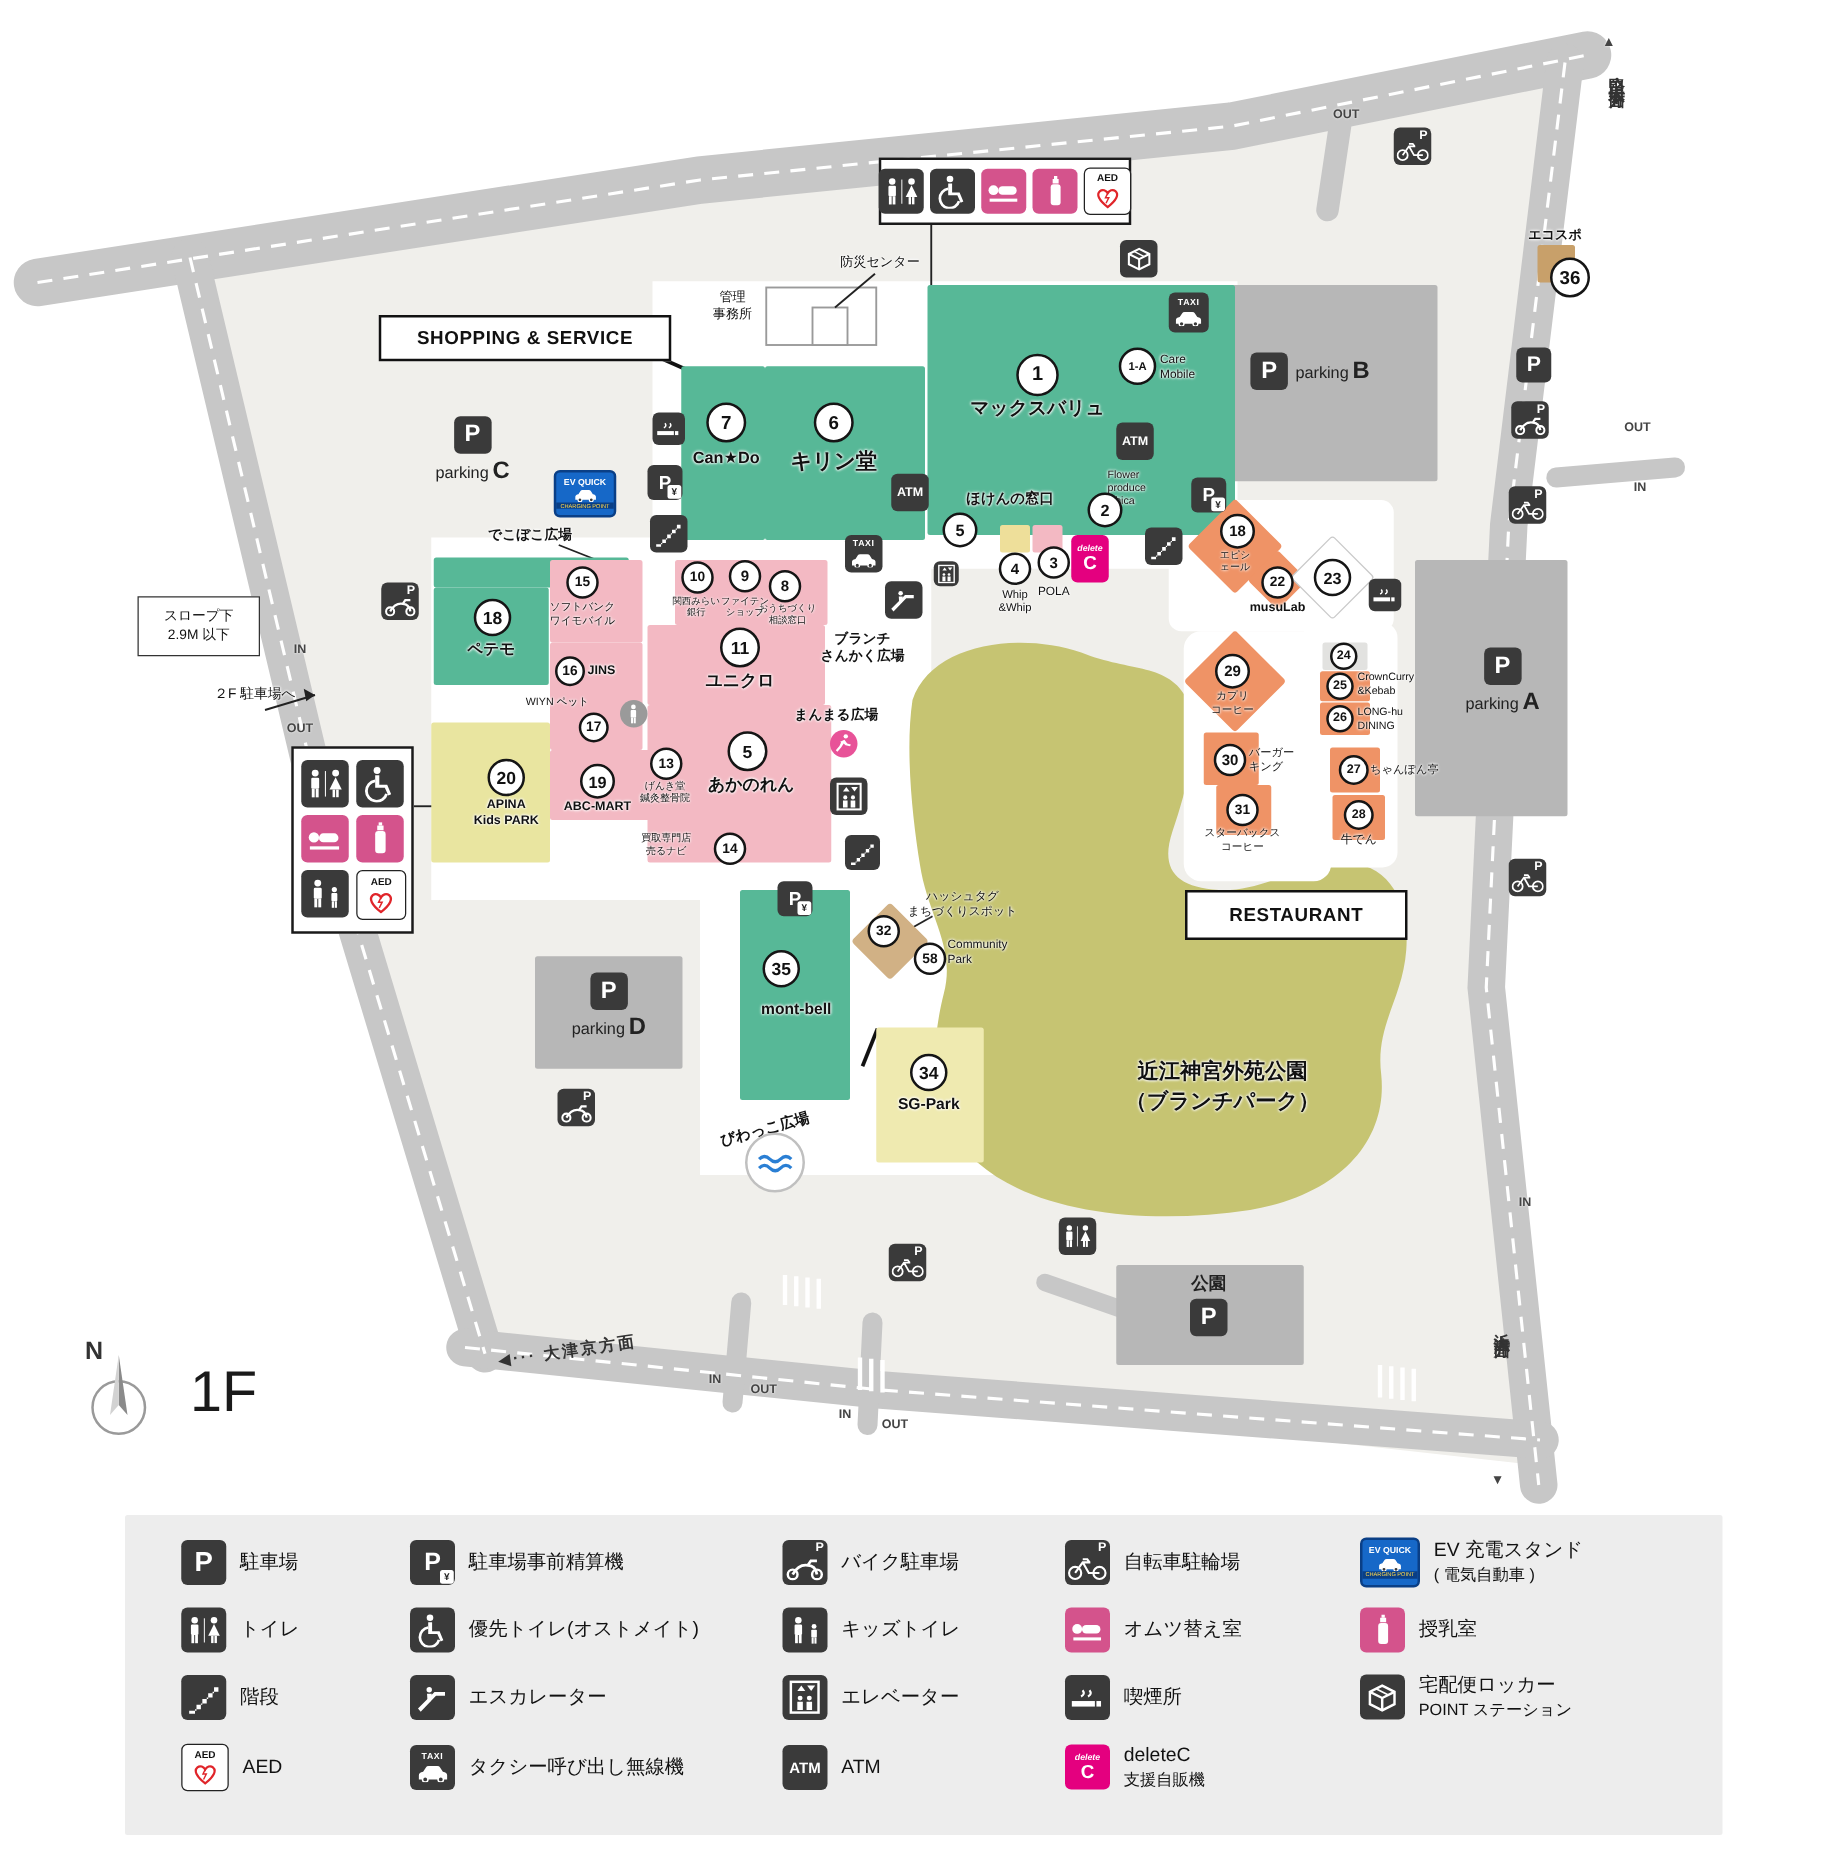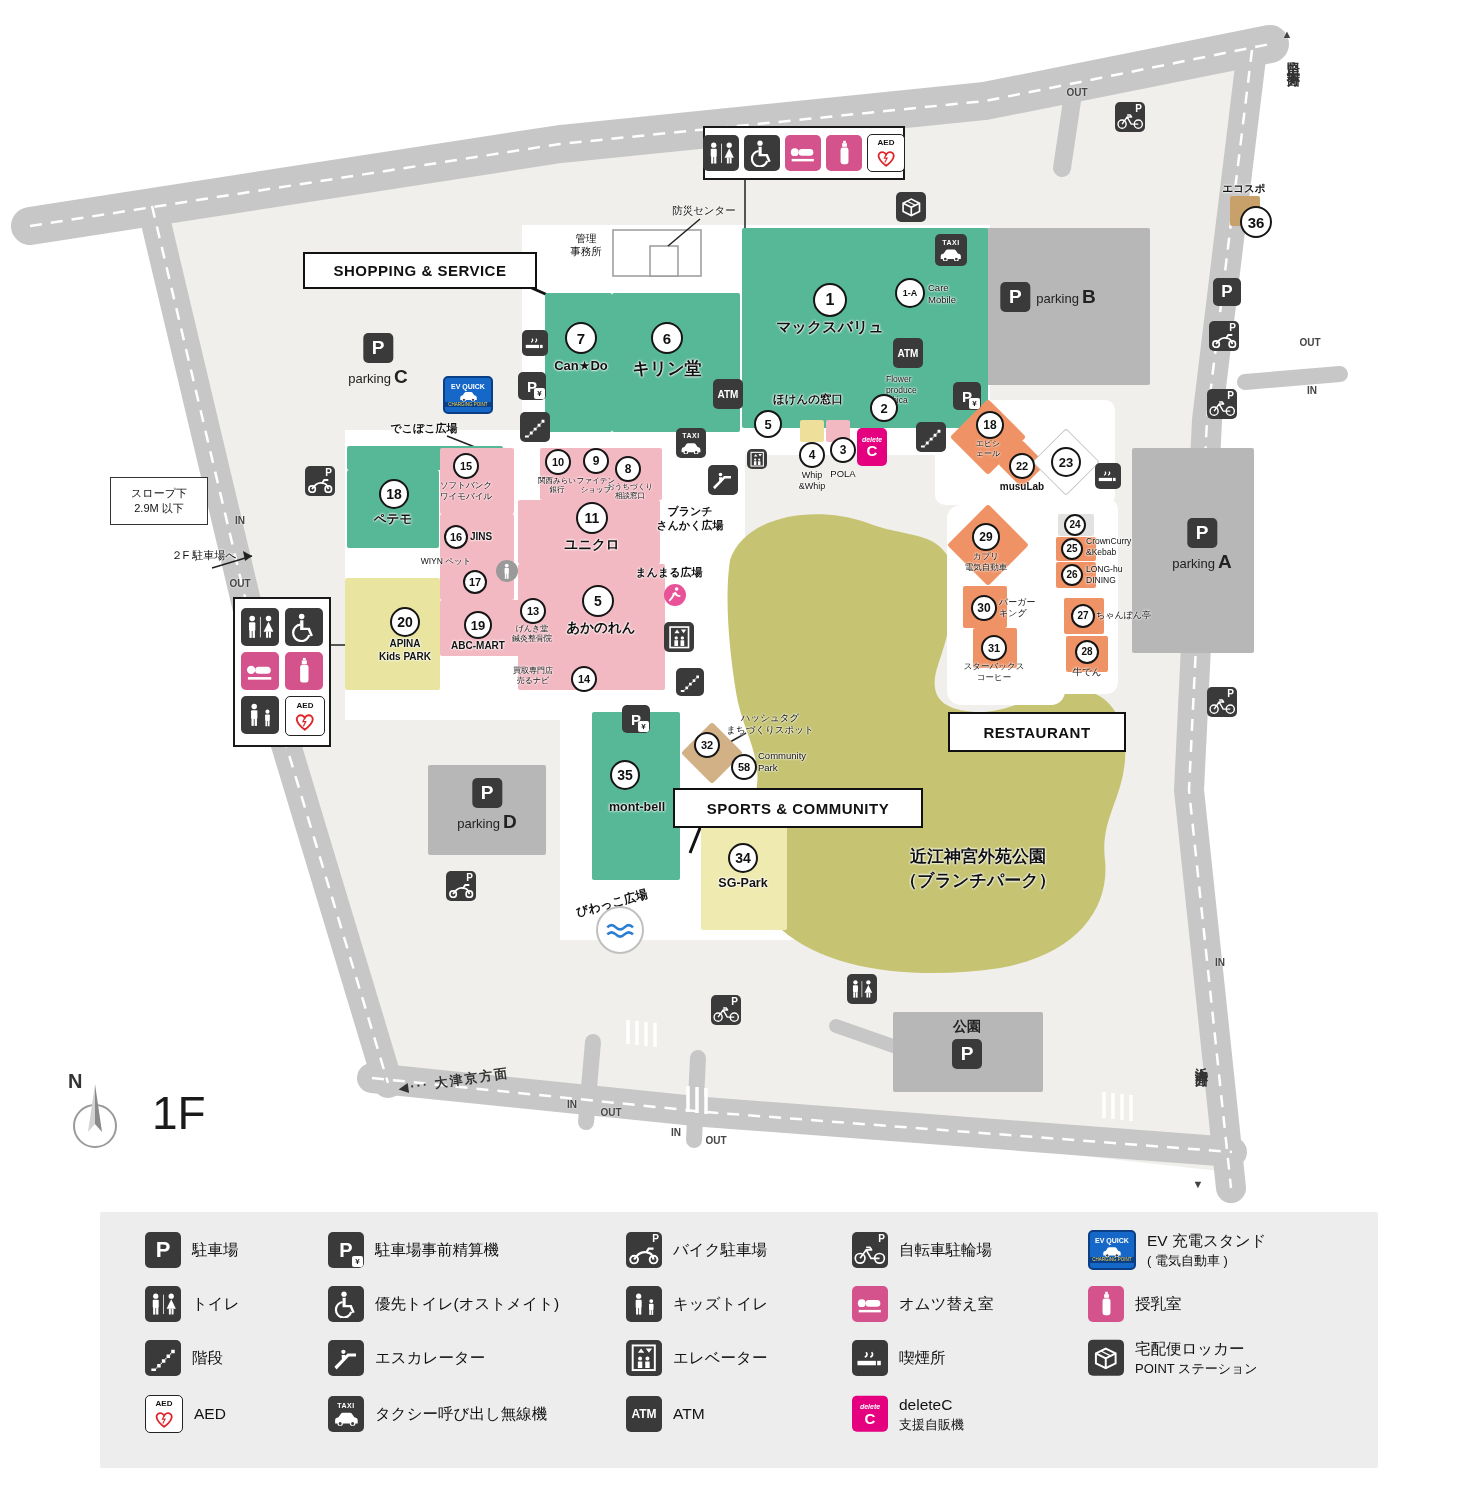--- a/index.html
+++ b/index.html
@@ -295,21 +295,20 @@
   <div class="bld or" style="left:1056px;top:562px;width:40px;height:26px"></div>
   <div class="bld or" style="left:1064px;top:598px;width:40px;height:36px"></div>
   <div class="bld or" style="left:1066px;top:636px;width:42px;height:36px"></div>
   <div class="dia tan" style="left:712px;top:753px;width:44px;height:44px"></div>
   <div class="bld" style="left:800px;top:420px;width:24px;height:22px;background:#eedf9a"></div>
   <div class="bld" style="left:826px;top:420px;width:24px;height:22px;background:#f3b9c3"></div>
   <div class="bld" style="left:1230px;top:196px;width:30px;height:30px;background:#c8a06a"></div>
 
   <div class="secbox" style="left:303px;top:252px;width:230px;height:33px">SHOPPING &amp; SERVICE</div>
   <div class="secbox" style="left:948px;top:712px;width:174px;height:36px">RESTAURANT</div>
-  <div class="secbox" style="left:673px;top:788px;width:246px;height:36px">SPORTS &amp; COMMUNITY</div>
 
   <div class="num" style="left:830px;top:300px;width:30px;height:30px;font-size:16px">1</div>
   <div class="num" style="left:910px;top:293px;width:26px;height:26px;font-size:9px">1-A</div>
   <div class="num" style="left:884px;top:408px;width:24px;height:24px;font-size:13px">2</div>
   <div class="num" style="left:843px;top:450px;width:22px;height:22px;font-size:12px">3</div>
   <div class="num" style="left:812px;top:455px;width:22px;height:22px;font-size:12px">4</div>
   <div class="num" style="left:768px;top:424px;width:24px;height:24px;font-size:13px">5</div>
   <div class="num" style="left:667px;top:338px;width:28px;height:28px;font-size:15px">6</div>
   <div class="num" style="left:581px;top:338px;width:28px;height:28px;font-size:15px">7</div>
   <div class="num" style="left:628px;top:469px;width:22px;height:22px;font-size:12px">8</div>
@@ -374,21 +373,21 @@
   <div class="lbl sm" style="left:988px;top:439px;font-size:8px">エピシ
 ェール</div>
   <div class="lbl" style="left:1022px;top:481px;font-size:10px">musuLab</div>
   <div class="lbl la sm" style="left:1086px;top:536px;font-size:8.5px">CrownCurry
 &amp;Kebab</div>
   <div class="lbl la sm" style="left:1086px;top:564px;font-size:8.5px">LONG-hu
 DINING</div>
   <div class="lbl la sm" style="left:1096px;top:610px;font-size:9px">ちゃんぽん亭</div>
   <div class="lbl sm" style="left:1087px;top:666px;font-size:9.5px">牛でん</div>
   <div class="lbl sm" style="left:986px;top:551px;font-size:8.5px">カプリ
-電気自動車</div>
+コーヒー</div>
   <div class="lbl la sm" style="left:999px;top:597px;font-size:9px">バーガー
 キング</div>
   <div class="lbl sm" style="left:994px;top:661px;font-size:8.5px">スターバックス
 コーヒー</div>
   <div class="lbl sm" style="left:770px;top:712px;font-size:9.5px">ハッシュタグ
 まちづくりスポット</div>
   <div class="lbl la sm" style="left:758px;top:750px;font-size:9.5px">Community
 Park</div>
   <div class="lbl" style="left:743px;top:876px;font-size:12.5px">SG-Park</div>
   <div class="lbl" style="left:637px;top:800px;font-size:12.5px">mont-bell</div>

